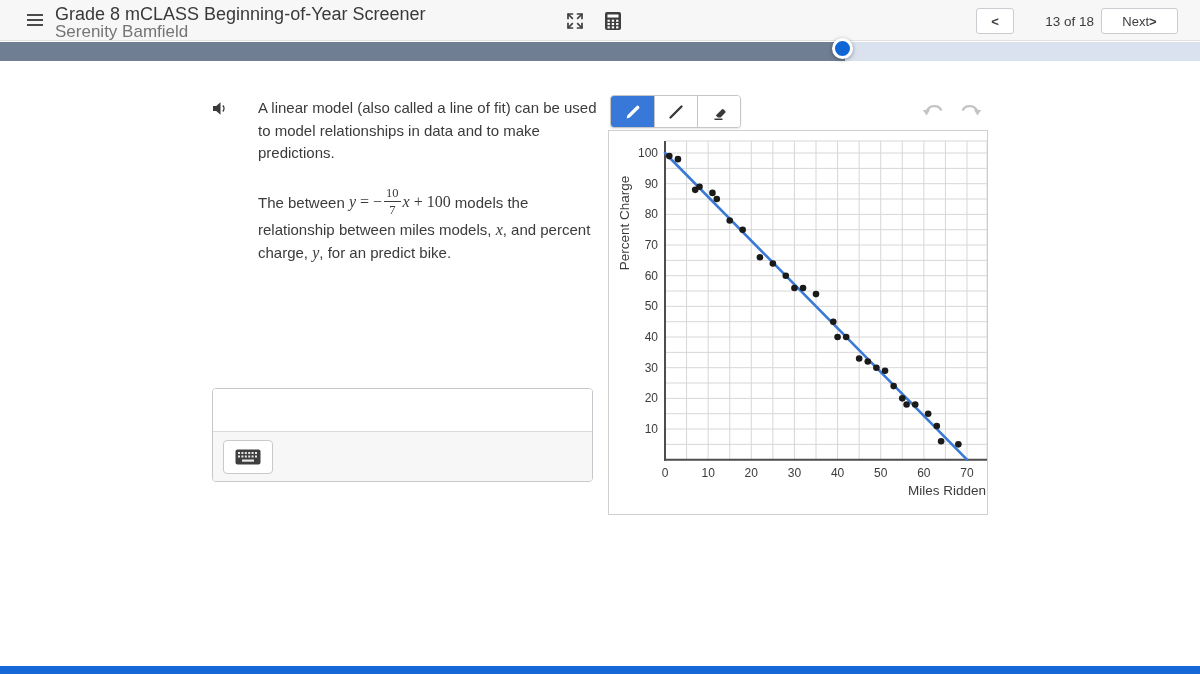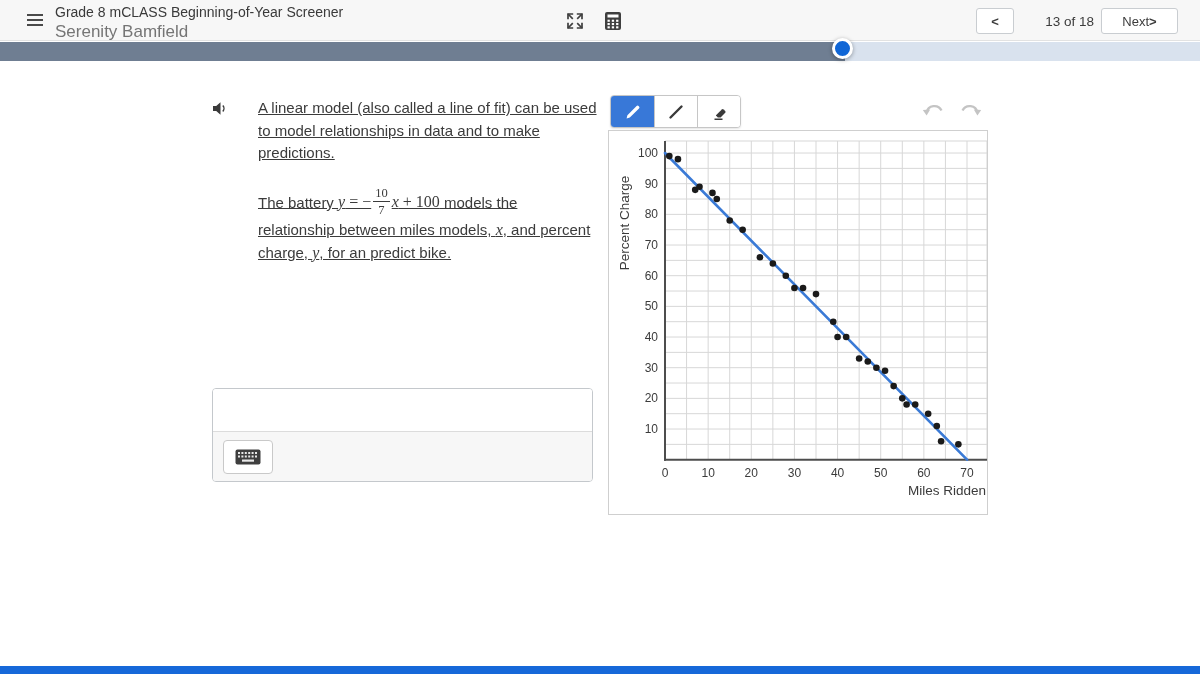--- a/index.html
+++ b/index.html
@@ -4,21 +4,21 @@
 <style>
   * { margin:0; padding:0; box-sizing:border-box; }
   html,body { width:1200px; height:674px; overflow:hidden; background:#fff;
               font-family:"Liberation Sans", sans-serif; }
 
   
   .topbar { position:absolute; left:0; top:0; width:1200px; height:41px;
             background:#f7f7f7; border-bottom:1px solid #e2e2e2; }
   .hamburger { position:absolute; left:27px; top:14px; width:16px; height:13px; cursor:pointer; }
   .hamburger span { display:block; height:2px; background:#4a4a4a; margin-bottom:3px; }
-  .title { position:absolute; left:55px; top:4px; font-size:14px; color:#3a3a3a; }
+  .title { position:absolute; left:55px; top:4px; font-size:18px; color:#3a3a3a; }
   .subtitle { position:absolute; left:55px; top:22px; font-size:17px; color:#757575; }
   .icon-btn { position:absolute; cursor:pointer; }
   .nav-btn { position:absolute; top:8px; height:26px; background:#fff;
              border:1px solid #c9cdd1; border-radius:3px; font-size:13px; color:#3c3c3c;
              display:flex; align-items:center; justify-content:center; cursor:pointer;
              font-family:"Liberation Sans", sans-serif; }
   .prev-btn { left:976px; width:38px; }
   .next-btn { left:1101px; width:77px; }
   .page-ind { position:absolute; left:1022px; top:14px; width:72px; text-align:right;
               font-size:13.5px; color:#3c3c3c; }
@@ -28,21 +28,21 @@
   .progress { position:absolute; left:0; top:42px; width:1200px; height:19px; background:#d9e2ee; }
   .progress-fill { height:19px; background:#6f7e92; }
   .progress-knob { position:absolute; top:-4px; width:21px; height:21px; border-radius:50%;
                    background:#1066d6; border:3px solid #fff;
                    box-shadow:0 1px 4px rgba(0,0,0,.35); cursor:pointer; }
 
   
   .question { position:absolute; left:212px; top:97px; width:388px; display:flex; }
   .speaker-col { width:46px; padding-top:4px; }
   .qtext { width:340px; font-size:15px; line-height:22.5px; color:#3b3b3b; }
-  .qtext p { margin-bottom:23px;text-decoration:underline; }
+  .qtext p { margin-bottom:23px; }
   .math { font-family:"Liberation Serif", serif; font-size:16px; }
   .math i { font-style:italic; }
   .frac { display:inline-block; vertical-align:middle; text-align:center;
           font-size:12.5px; line-height:1.15; padding:0 2px; position:relative; top:-2px; }
   .frac .num { display:block; border-bottom:1px solid #3b3b3b; padding:0 2px 1px; }
   .frac .den { display:block; padding-top:1px; }
 
   
   .answer-box { position:absolute; left:212px; top:388px; width:381px;
                 border:1px solid #c4c8cc; border-radius:4px; background:#fff; overflow:hidden; }
@@ -132,21 +132,21 @@
 
 <div class="question">
   <div class="speaker-col">
     <svg width="17" height="15" viewBox="0 0 17 15">
       <polygon points="1,5 4.2,5 8.5,1.2 8.5,13.8 4.2,10 1,10" fill="#3a3a3a"></polygon>
       <path d="M10.8 4.6 a4.2 4.2 0 0 1 0 5.8" stroke="#3a3a3a" stroke-width="1.4" fill="none"></path>
     </svg>
   </div>
   <div class="qtext">
     <p>A linear model (also called a line of fit) can be used to model relationships in data and to make predictions.</p>
-    <p><span>The battery </span><span class="math"><i>y</i><span> = −</span><span class="frac"><span class="num">10</span><span class="den">7</span></span><i>x</i><span> + 100</span></span><span> models the relationship between miles models, </span><i class="math">x</i><span>, and percent charge, </span><i class="math">y</i><span>, for an predict bike.</span></p>
+    <p><span>The between </span><span class="math"><i>y</i><span> = −</span><span class="frac"><span class="num">10</span><span class="den">7</span></span><i>x</i><span> + 100</span></span><span> models the relationship between miles models, </span><i class="math">x</i><span>, and percent charge, </span><i class="math">y</i><span>, for an predict bike.</span></p>
   </div>
 </div>
 
 <div class="answer-box">
   <input class="answer-input" type="text" value="" style="">
   <div class="answer-footer">
     <div class="kb-btn">
       <svg width="26" height="16" viewBox="0 0 26 16">
         <rect x="0.5" y="0.5" width="25" height="15" rx="2" fill="#3e3e3e"></rect>
         <g fill="#e8e8e8">

